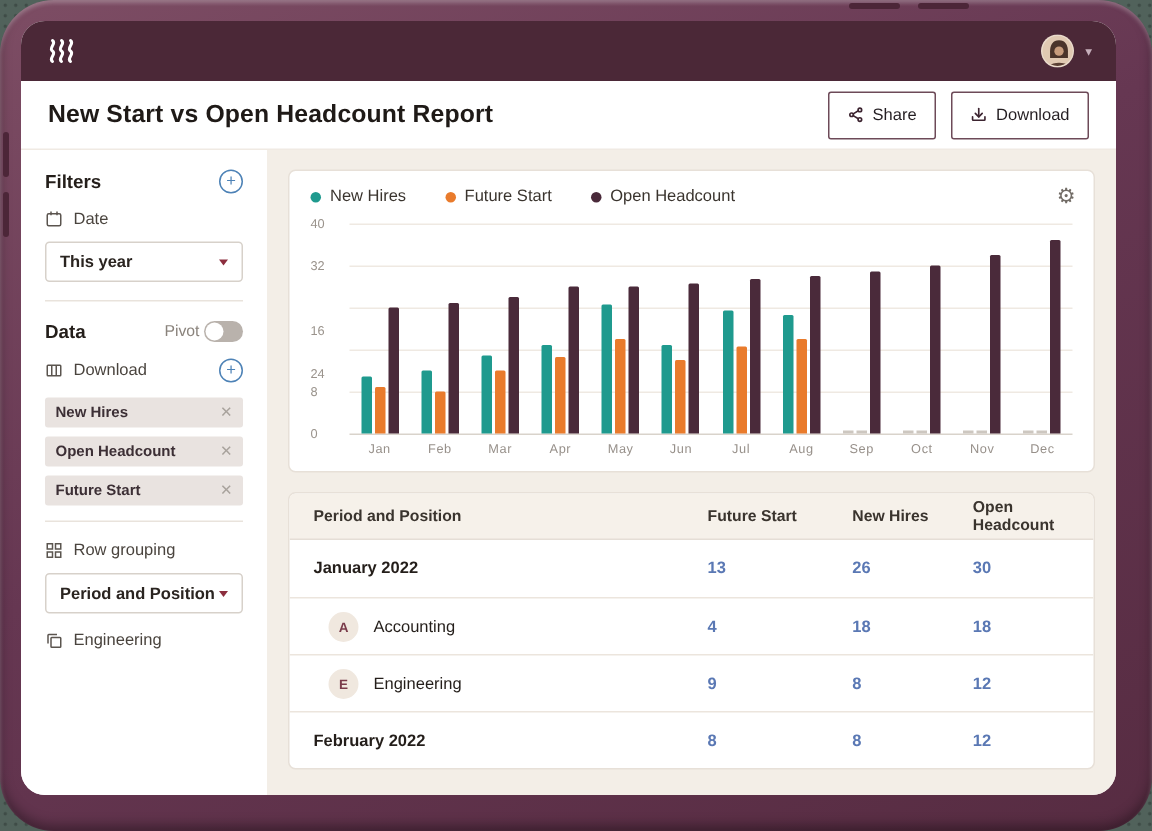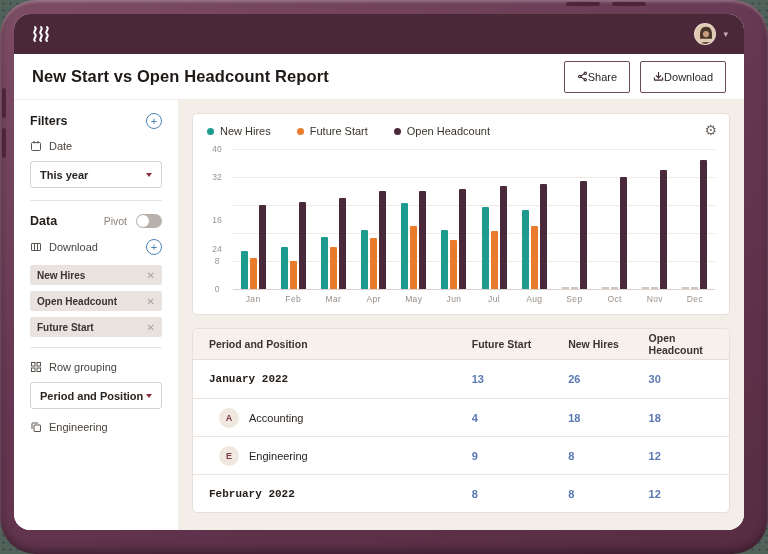--- a/index.html
+++ b/index.html
@@ -25,21 +25,21 @@
   .topbar-right { margin-left:auto; display:flex; align-items:center; gap:7px; }
   .avatar { width:22px; height:22px; border-radius:50%; background:#e0c9b2; overflow:hidden;
             border:1px solid rgba(255,255,255,.35); }
   .chev { color:#c6afbb; font-size:9px; line-height:1; }
 
   
   .pagehead { height:46px; background:#fff; display:flex; align-items:center;
               padding:0 18px; border-bottom:1px solid #f0eae3; }
   .title { font-size:16.5px; font-weight:bold; color:#1f1a17; letter-spacing:.1px; flex:1; }
   .hbtns { display:flex; gap:10px; }
-  .btn { display:flex; align-items:center; height:32px; padding:0 12px;
+  .btn { display:flex; align-items:center; gap:6px; height:32px; padding:0 12px;
          background:#fff; border:1px solid #6d4a58; border-radius:2px; font-size:11px;
          color:#241e22; cursor:pointer; }
   .btn svg { stroke:#3c2430; }
 
   
   .bodyrow { display:flex; height:476px; }
   .sidebar { width:164px; background:#fff; padding:13px 16px 0 16px; flex-shrink:0; }
   .sec-head { display:flex; align-items:center; margin-bottom:11px; }
   .sec-title { font-size:12.5px; font-weight:bold; color:#241e1a; flex:1; }
   .plus { width:16px; height:16px; border:1px solid #4d82b6; border-radius:50%; color:#4d82b6;
@@ -47,21 +47,21 @@
   .lblrow { display:flex; align-items:center; gap:7px; font-size:11px; color:#4a443e; margin-bottom:9px; }
   .lblrow svg { stroke:#5b554f; }
   .select { display:flex; align-items:center; justify-content:space-between; height:27px;
             border:1px solid #d7d1ca; border-radius:3px; padding:0 9px; margin-bottom:12px;
             background:#fff; cursor:pointer; }
   .select .val { font-size:11px; font-weight:bold; color:#2a2420; }
   .select .val.muted { font-weight:normal; color:#8a837c; }
   .caret { width:0; height:0; border-left:3.5px solid transparent; border-right:3.5px solid transparent;
            border-top:4px solid #8c2e3e; }
   .divider { height:1px; background:#e9e3dc; margin:10px 0 13px 0; }
-  .pivotwrap { display:flex; align-items:center; gap:9px; }
+  .pivotwrap { display:flex; align-items:center; gap:3px; }
   .pivot-lbl { font-size:10.5px; color:#8a837c; }
   .toggle { width:26px; height:14px; border-radius:7px; background:#b9b2ac; position:relative; cursor:pointer; }
   .toggle::after { content:""; position:absolute; left:1px; top:1px; width:12px; height:12px;
                    border-radius:50%; background:#fff; }
   .tags { margin:2px 0 2px 0; }
   .tag { display:flex; align-items:center; height:20px; background:#e9e3e0; border-radius:2px;
          padding:0 7px; margin-bottom:6px; }
   .tag .t { font-size:10px; font-weight:bold; color:#3c2f35; flex:1; }
   .tag .x { font-size:10px; color:#a8a29c; cursor:pointer; }
 
@@ -71,37 +71,37 @@
   .chart-card { padding:11px 14px 10px 14px; margin-bottom:13px; position:relative; }
   .legend { display:flex; gap:26px; align-items:center; margin-bottom:12px; }
   .litem { display:flex; align-items:center; gap:6px; }
   .ldot { width:7px; height:7px; border-radius:50%; }
   .llab { font-size:11px; color:#3a342e; }
   .gear { position:absolute; right:12px; top:8px; font-size:14px; color:#726c66; cursor:pointer; }
 
   .chart-area { position:relative; margin-left:26px; height:140px; }
   .gline { position:absolute; left:0; right:0; height:1px; background:#efe9e2; }
   .gline.zero { background:#d9d3cb; }
-  .ylab { position:absolute; left:-26px; width:20px; text-align:center; font-size:8.5px; color:#9a938c; }
+  .ylab { position:absolute; left:-26px; width:20px; text-align:left; font-size:8.5px; color:#9a938c; }
   .groups { position:absolute; inset:0; display:flex; }
   .gcol { flex:1; display:flex; align-items:flex-end; justify-content:center; gap:2px; }
   .bar { width:7px; border-radius:1px 1px 0 0; }
   .stub { width:7px; height:2px; background:#cdc7c0; }
   .xlabs { display:flex; margin-left:26px; margin-top:5px; }
   .xl { flex:1; text-align:center; font-size:8.5px; color:#97908a; letter-spacing:.4px; }
 
   
   .table-card { overflow:hidden; }
   .trow { display:grid; grid-template-columns: 52% 18% 15% 15%; align-items:center; height:38px; }
   .thead { height:31px; background:#f6f1ea; border-bottom:1px solid #e5ded6; }
   .th { font-size:10.5px; font-weight:bold; color:#3a342e; }
   .th:first-child, .cell-label { padding-left:16px; }
   .trow + .trow { border-top:1px solid #ece5dd; }
   .cell-label { font-size:11px; color:#241e1a; display:flex; align-items:center; }
-  .cell-label.group { font-weight:bold;font-family:Liberation Mono, monospace; }
+  .cell-label.group { font-weight:bold; }
   .cell-label.child { padding-left:26px; }
   .pos-av { width:20px; height:20px; border-radius:50%; background:#f0e8df; color:#7a3b4a;
             font-size:9px; font-weight:bold; display:flex; align-items:center; justify-content:center;
             margin-right:10px; }
   .num { font-size:11px; font-weight:bold; color:#5a78b4; cursor:pointer; }
 </style>
 </head>
 <body>
 
 <div class="stage">

